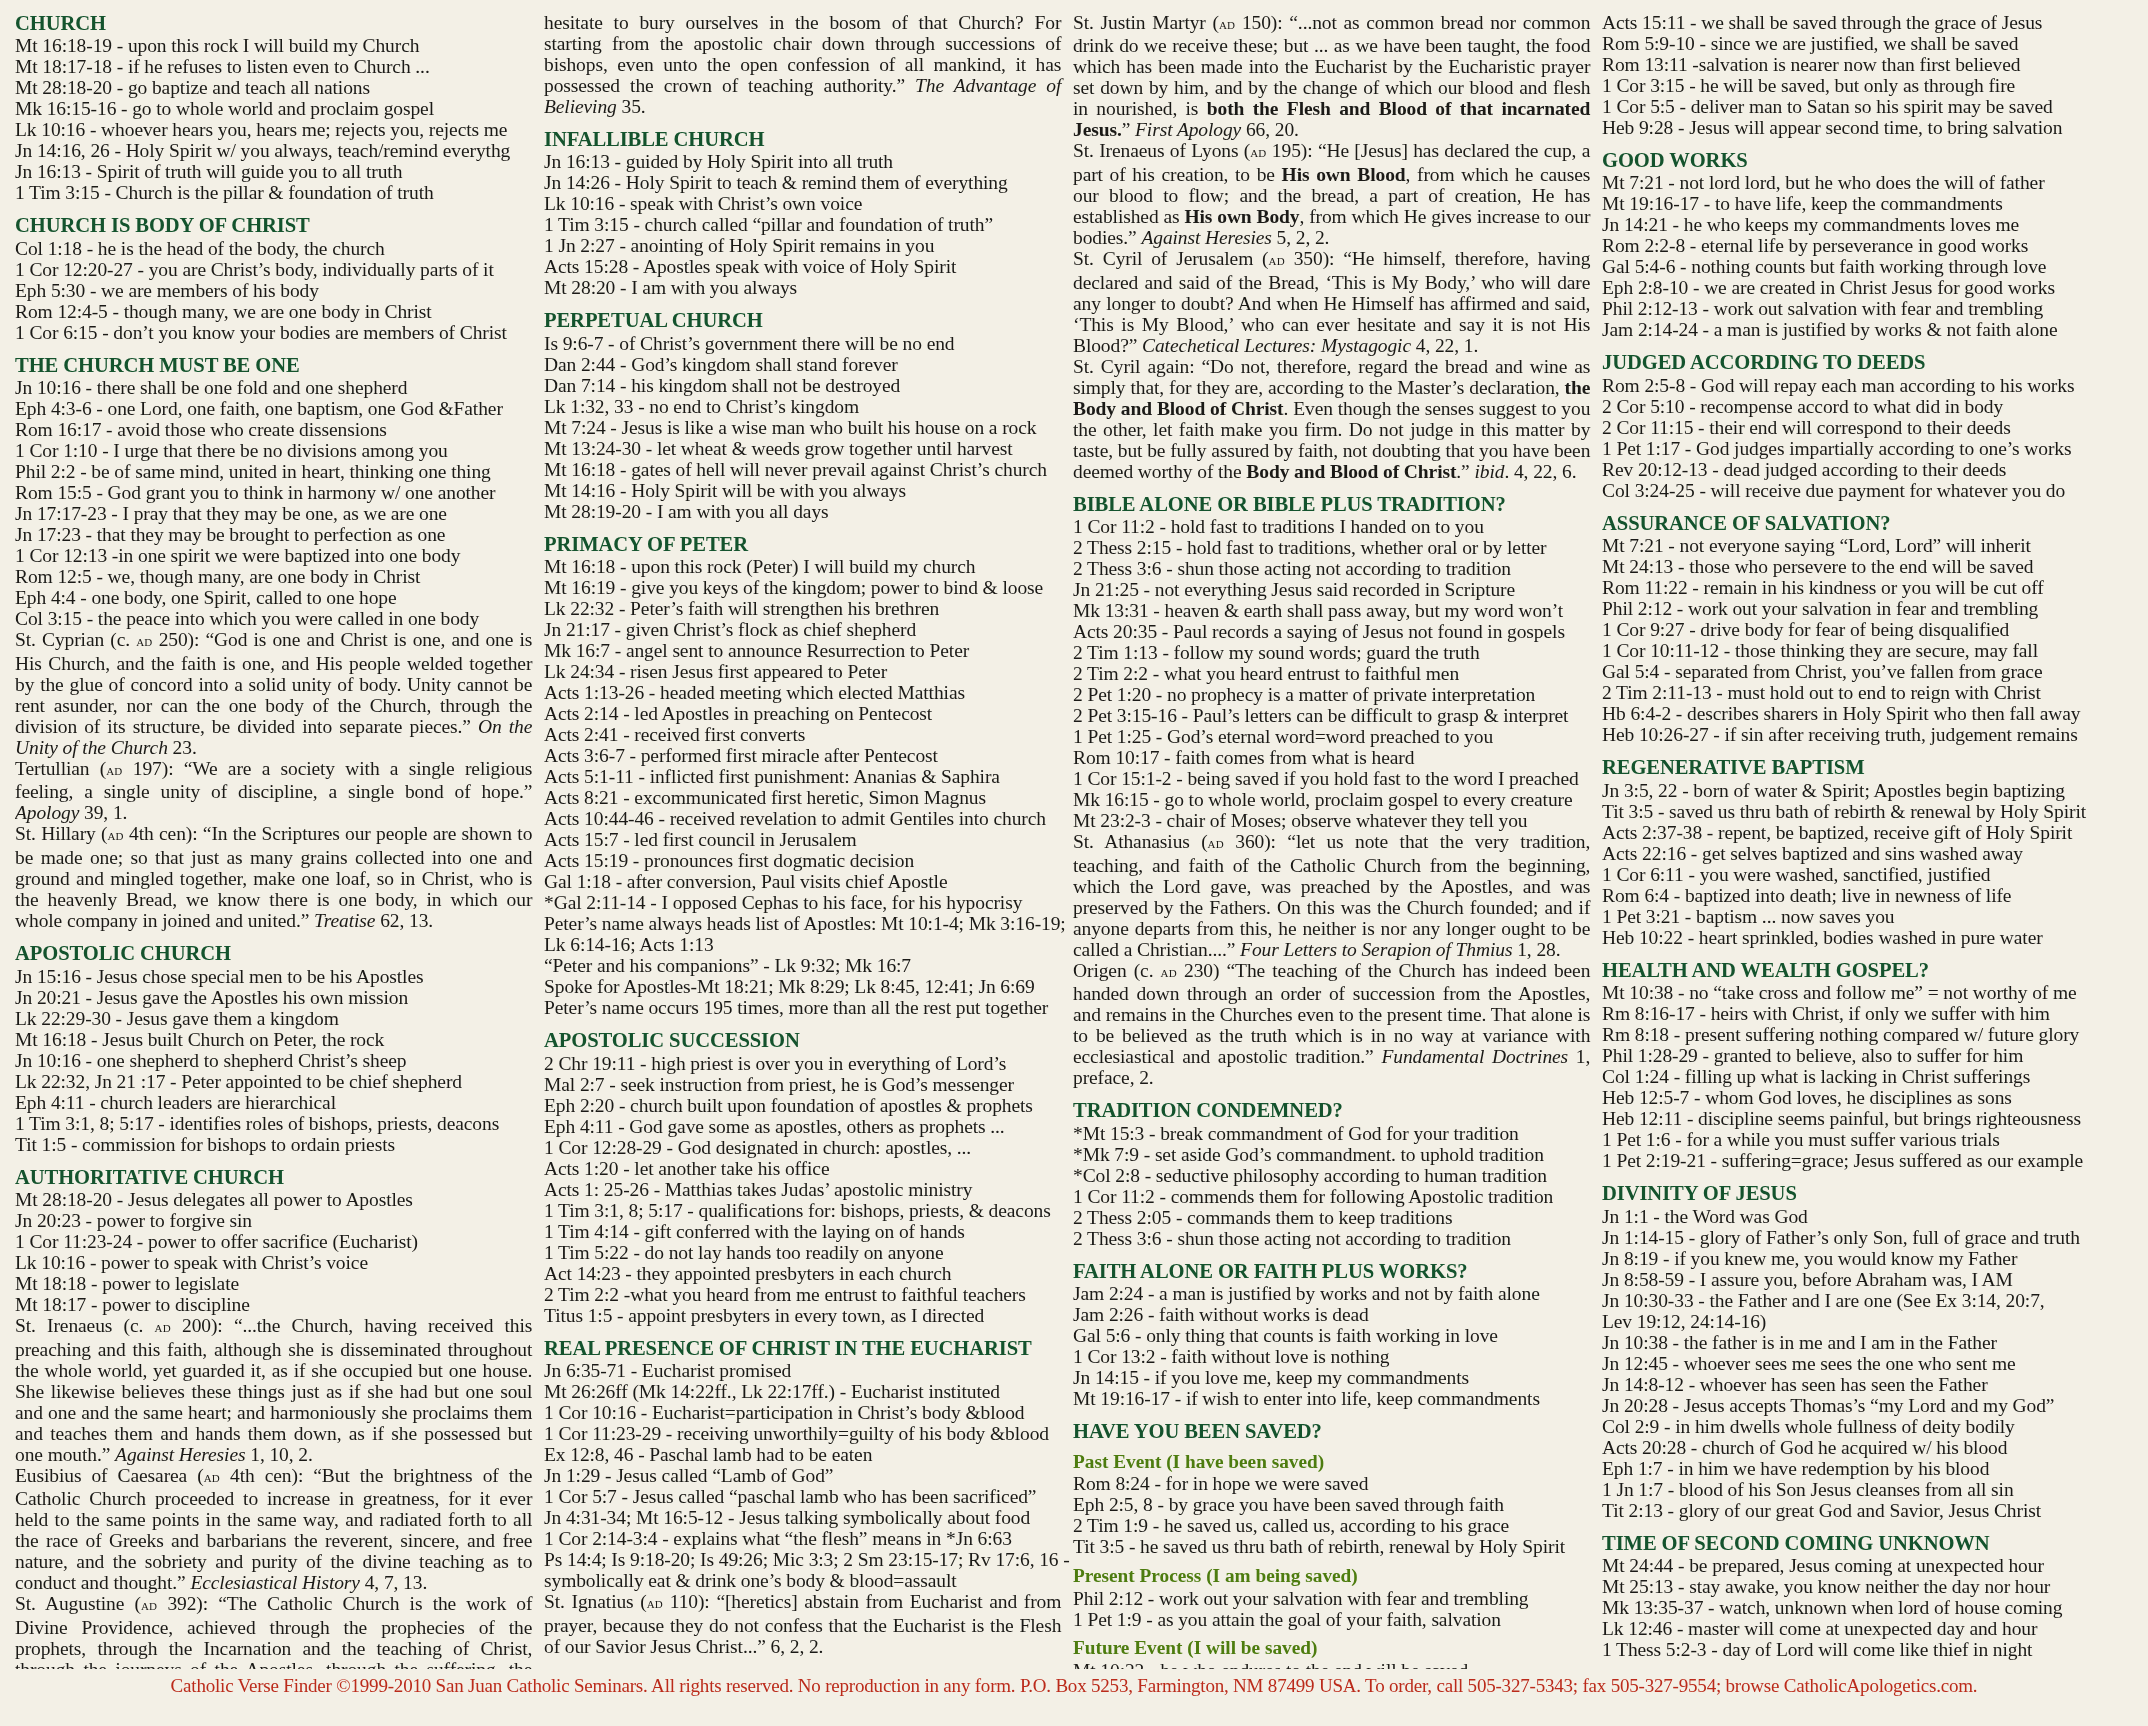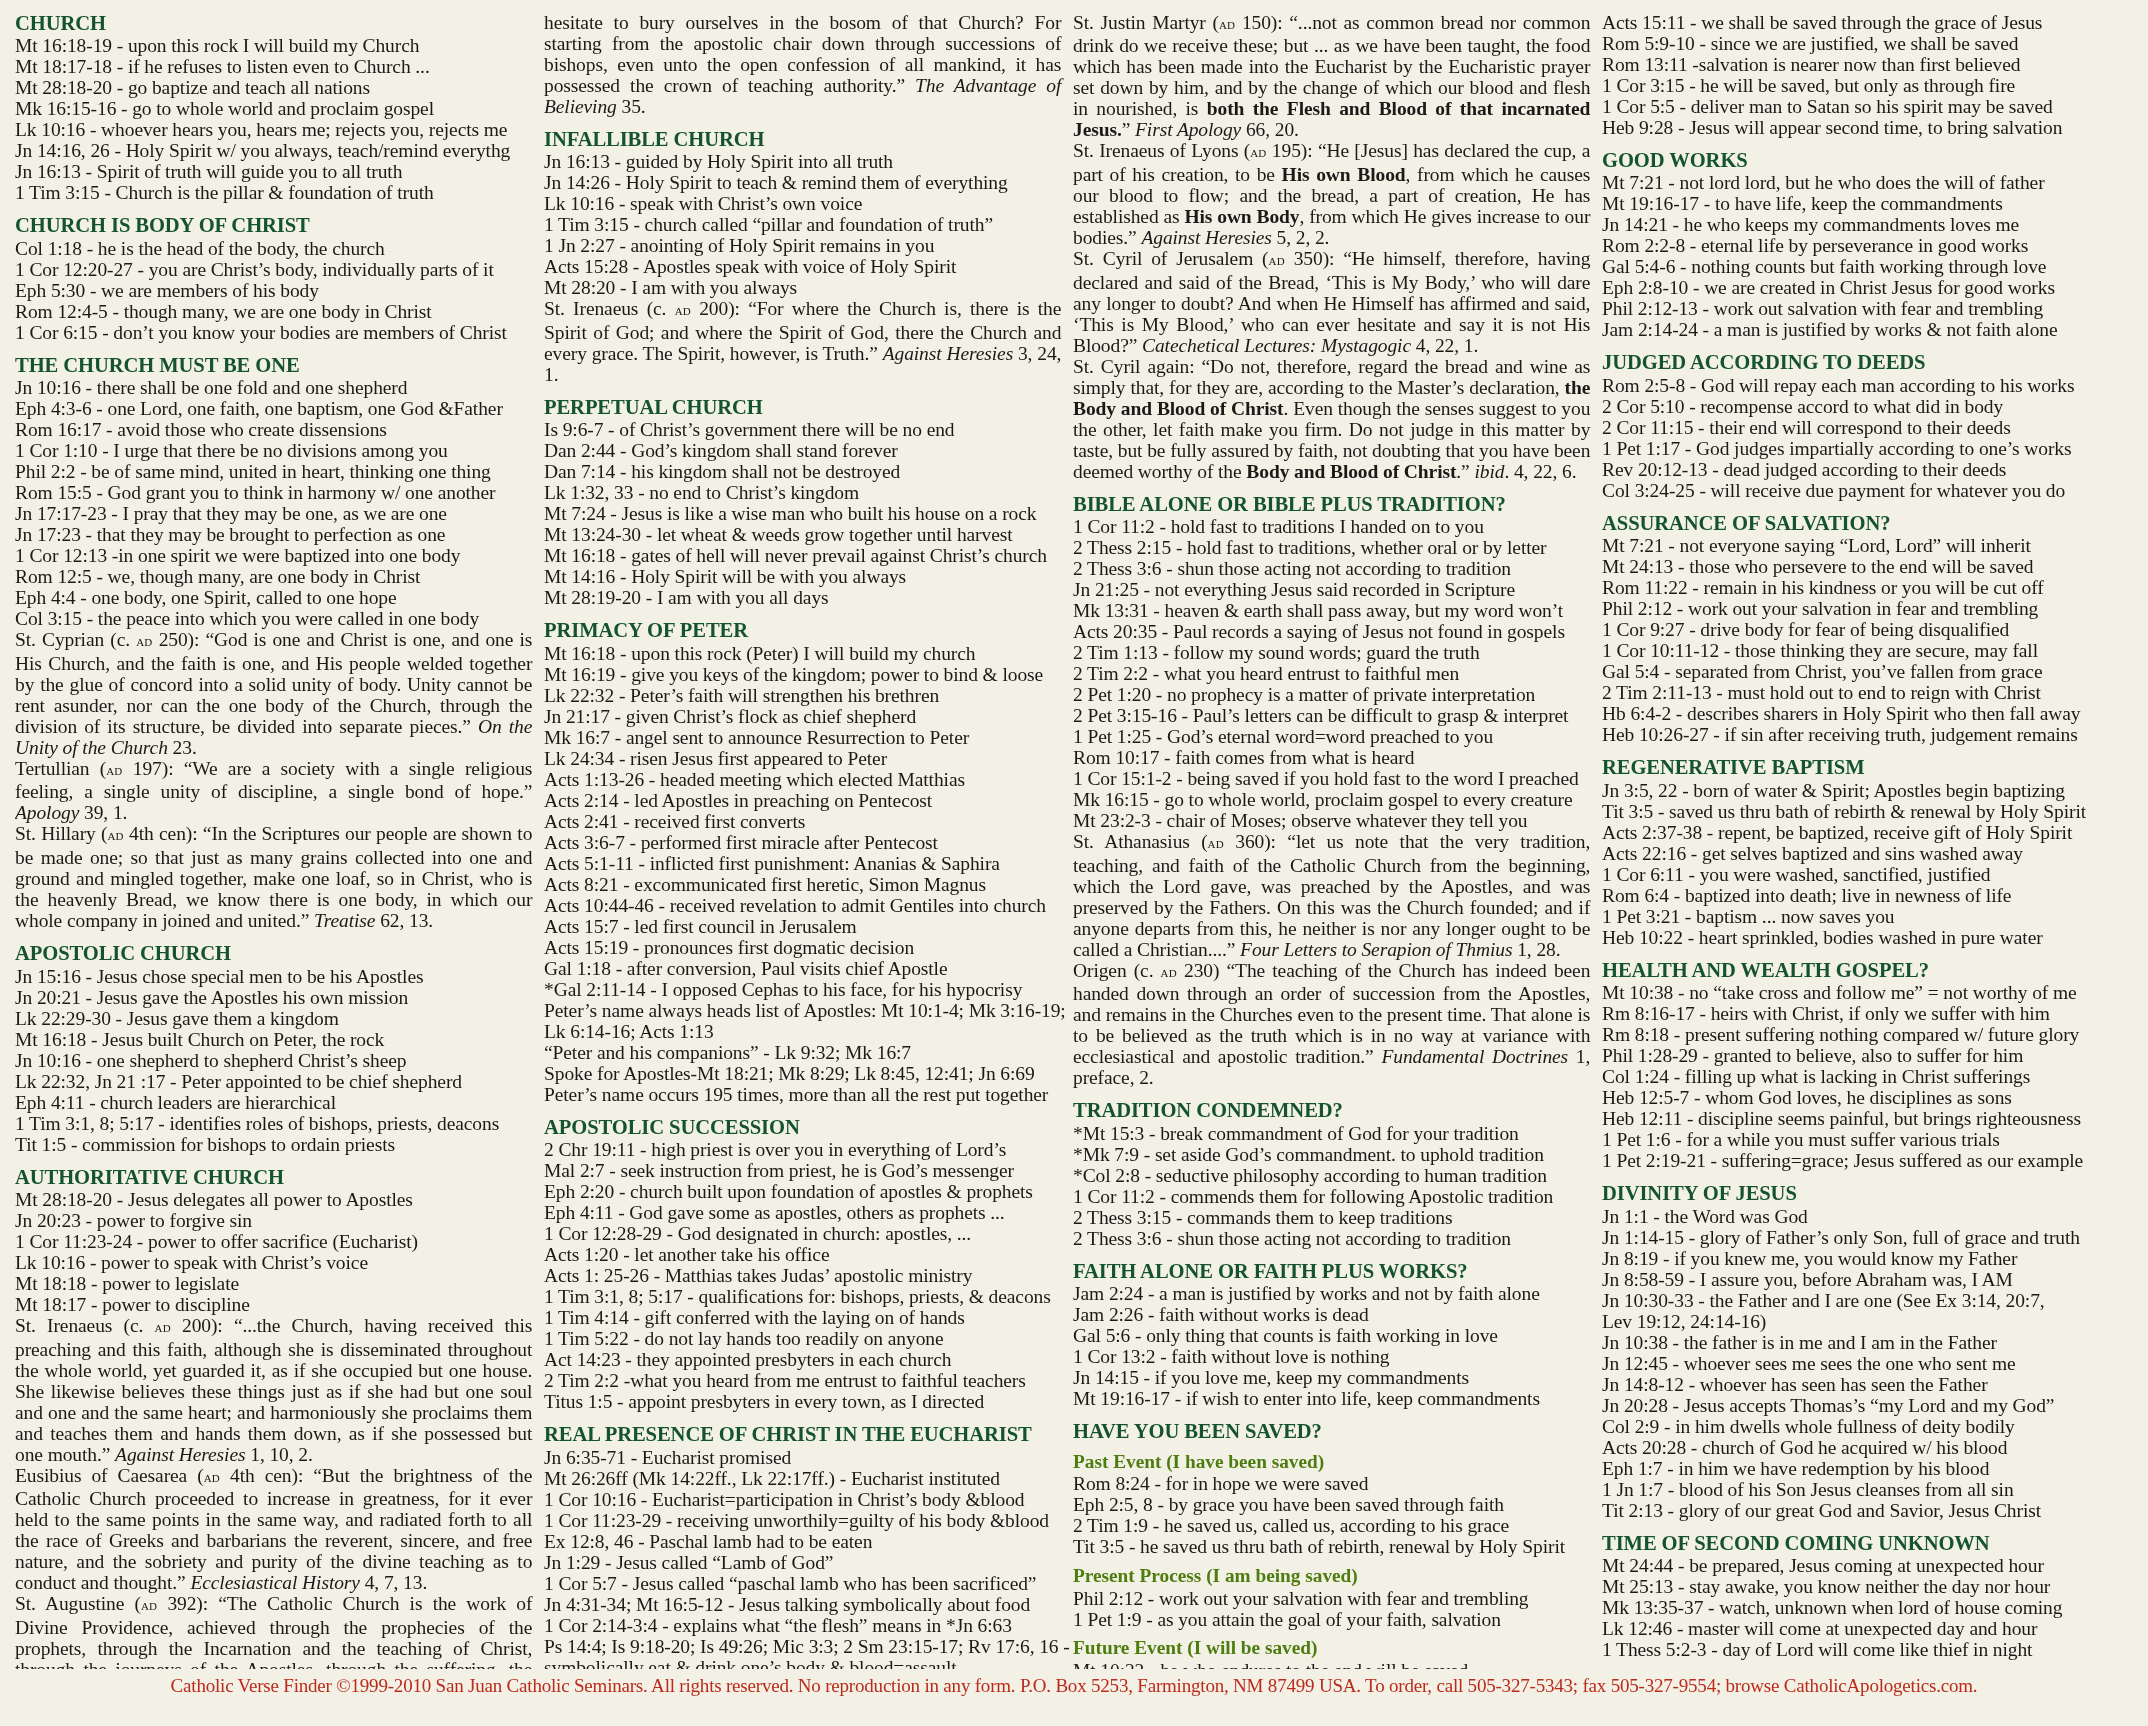--- a/index.html
+++ b/index.html
@@ -152,21 +152,20 @@
       <div class="col">
         <p class="quote">hesitate to bury ourselves in the bosom of that Church? For starting from the apostolic chair down through successions of bishops, even unto the open confession of all mankind, it has possessed the crown of teaching authority.” <i>The Advantage of Believing</i> 35.</p>
         <h2 class="sect">INFALLIBLE CHURCH</h2>
         <p class="verse">Jn 16:13 - guided by Holy Spirit into all truth</p>
         <p class="verse">Jn 14:26 - Holy Spirit to teach &amp; remind them of everything</p>
         <p class="verse">Lk 10:16 - speak with Christ’s own voice</p>
         <p class="verse">1 Tim 3:15 - church called “pillar and foundation of truth”</p>
         <p class="verse">1 Jn 2:27 - anointing of Holy Spirit remains in you</p>
         <p class="verse">Acts 15:28 - Apostles speak with voice of Holy Spirit</p>
         <p class="verse">Mt 28:20 - I am with you always</p>
-        <p class="quote">St. Irenaeus (c. <span class="ad">AD</span> 200): “For where the Church is, there is the Spirit of God; and where the Spirit of God, there the Church and every grace. The Spirit, however, is Truth.” <i>Against Heresies</i> 3, 24, 1.</p>
         <h2 class="sect">PERPETUAL CHURCH</h2>
         <p class="verse">Is 9:6-7 - of Christ’s government there will be no end</p>
         <p class="verse">Dan 2:44 - God’s kingdom shall stand forever</p>
         <p class="verse">Dan 7:14 - his kingdom shall not be destroyed</p>
         <p class="verse">Lk 1:32, 33 - no end to Christ’s kingdom</p>
         <p class="verse">Mt 7:24 - Jesus is like a wise man who built his house on a rock</p>
         <p class="verse">Mt 13:24-30 - let wheat &amp; weeds grow together until harvest</p>
         <p class="verse">Mt 16:18 - gates of hell will never prevail against Christ’s church</p>
         <p class="verse">Mt 14:16 - Holy Spirit will be with you always</p>
         <p class="verse">Mt 28:19-20 - I am with you all days</p>
@@ -242,21 +241,21 @@
         <p class="verse">1 Cor 15:1-2 - being saved if you hold fast to the word I preached</p>
         <p class="verse">Mk 16:15 - go to whole world, proclaim gospel to every creature</p>
         <p class="verse">Mt 23:2-3 - chair of Moses; observe whatever they tell you</p>
         <p class="quote">St. Athanasius (<span class="ad">AD</span> 360): “let us note that the very tradition, teaching, and faith of the Catholic Church from the beginning, which the Lord gave, was preached by the Apostles, and was preserved by the Fathers. On this was the Church founded; and if anyone departs from this, he neither is nor any longer ought to be called a Christian....” <i>Four Letters to Serapion of Thmius</i> 1, 28.</p>
         <p class="quote">Origen (c. <span class="ad">AD</span> 230) “The teaching of the Church has indeed been handed down through an order of succession from the Apostles, and remains in the Churches even to the present time. That alone is to be believed as the truth which is in no way at variance with ecclesiastical and apostolic tradition.” <i>Fundamental Doctrines</i> 1, preface, 2.</p>
         <h2 class="sect">TRADITION CONDEMNED?</h2>
         <p class="verse">*Mt 15:3 - break commandment of God for your tradition</p>
         <p class="verse">*Mk 7:9 - set aside God’s commandment. to uphold tradition</p>
         <p class="verse">*Col 2:8 - seductive philosophy according to human tradition</p>
         <p class="verse">1 Cor 11:2 - commends them for following Apostolic tradition</p>
-        <p class="verse">2 Thess 3:15 - commands them to keep traditions</p>
+        <p class="verse">2 Thess 2:05 - commands them to keep traditions</p>
         <p class="verse">2 Thess 3:6 - shun those acting not according to tradition</p>
         <h2 class="sect">FAITH ALONE OR FAITH PLUS WORKS?</h2>
         <p class="verse">Jam 2:24 - a man is justified by works and not by faith alone</p>
         <p class="verse">Jam 2:26 - faith without works is dead</p>
         <p class="verse">Gal 5:6 - only thing that counts is faith working in love</p>
         <p class="verse">1 Cor 13:2 - faith without love is nothing</p>
         <p class="verse">Jn 14:15 - if you love me, keep my commandments</p>
         <p class="verse">Mt 19:16-17 - if wish to enter into life, keep commandments</p>
         <h2 class="sect">HAVE YOU BEEN SAVED?</h2>
         <h3 class="subsect">Past Event (I have been saved)</h3>

